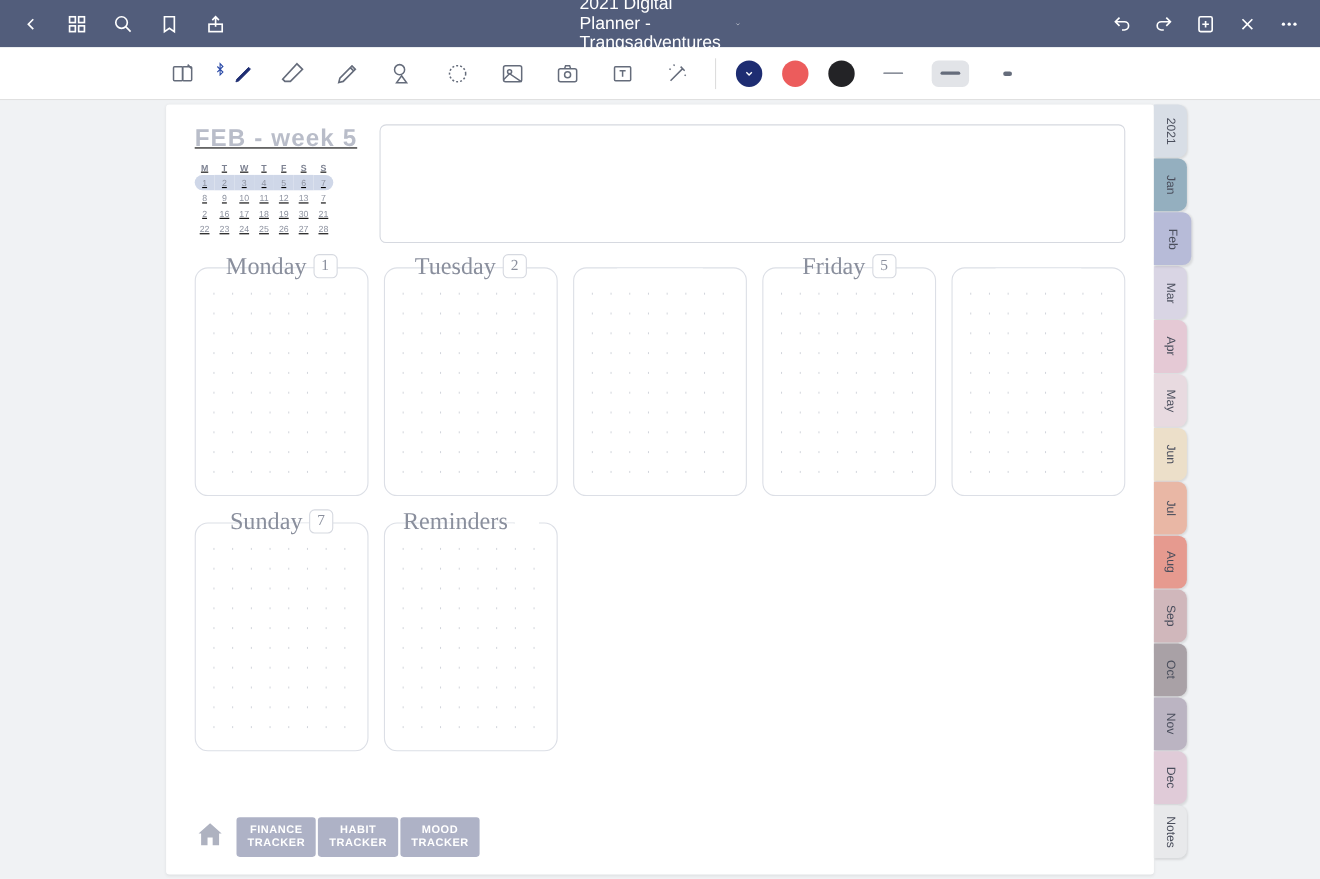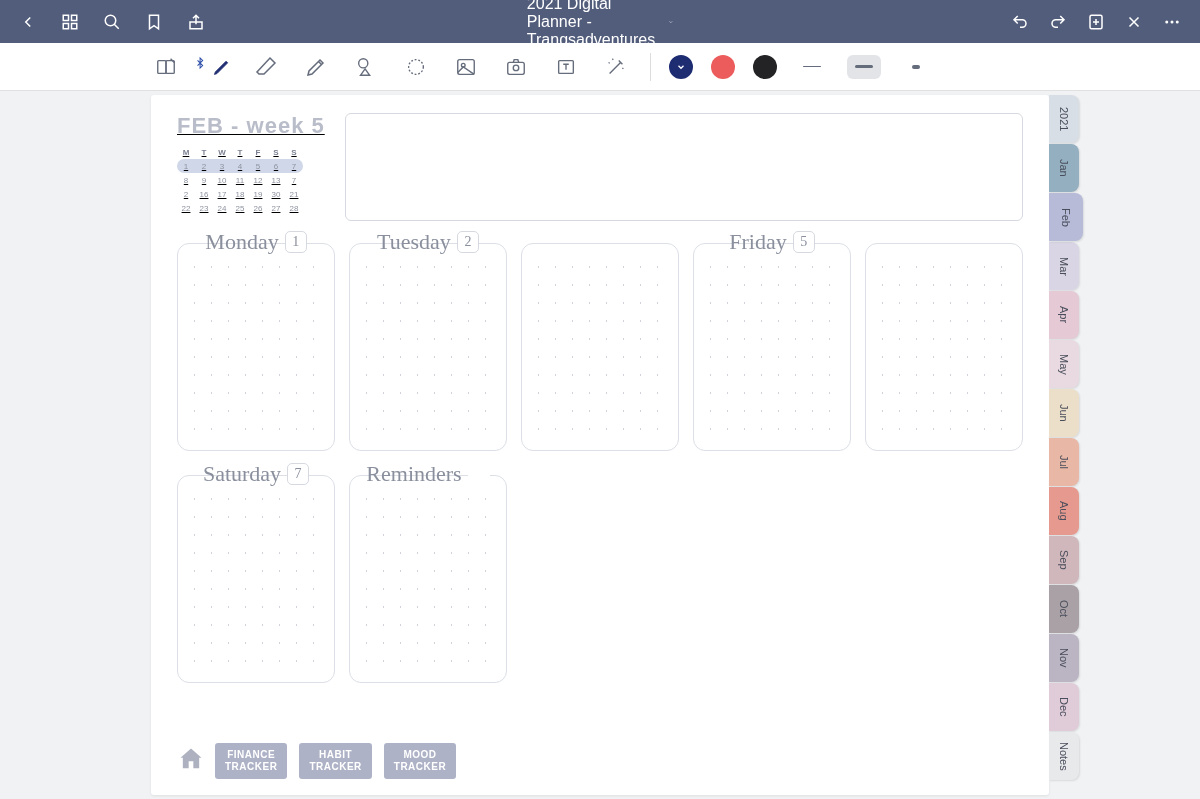--- a/index.html
+++ b/index.html
@@ -303,21 +303,21 @@
             <div class="dots"></div>
           </div>
   </div>
         <div class="day-card">
     <div class="day-body">
             <div class="dots"></div>
           </div>
   </div>
         <div class="day-card">
     <div class="day-header">
-      <span class="day-name">Saturday</span>
+      <span class="day-name">Sunday</span>
       <span class="day-num">7</span>
     </div>
     <div class="day-body">
             <div class="dots"></div>
           </div>
   </div>
         <div class="day-card">
     <div class="day-header">
       <span class="day-name">Reminders</span>
       <span class="day-num empty-num"></span>
@@ -325,21 +325,21 @@
     <div class="day-body">
             <div class="dots"></div>
           </div>
   </div>
       </div>
 
     <div class="bottom-row">
       <span class="home-btn"><svg viewBox="0 0 24 24" width="28" height="28" fill="currentColor">
             <path d="M12 3l9 8h-2v9h-5v-6h-4v6H5v-9H3l9-8z"></path>
           </svg></span>
-      <div id="trackers" style="display:flex;gap:12px">
+      <div id="trackers" style="display:flex;gap:2px">
           <div class="tracker-btn">FINANCE<br>TRACKER</div>
           <div class="tracker-btn">HABIT<br>TRACKER</div>
           <div class="tracker-btn">MOOD<br>TRACKER</div>
         </div>
     </div>
   </div>
 
   <div class="side-tabs" id="side-tabs">
       <div class="side-tab " style="background:#d8dee6">2021</div>
       <div class="side-tab " style="background:#94afbf">Jan</div>

